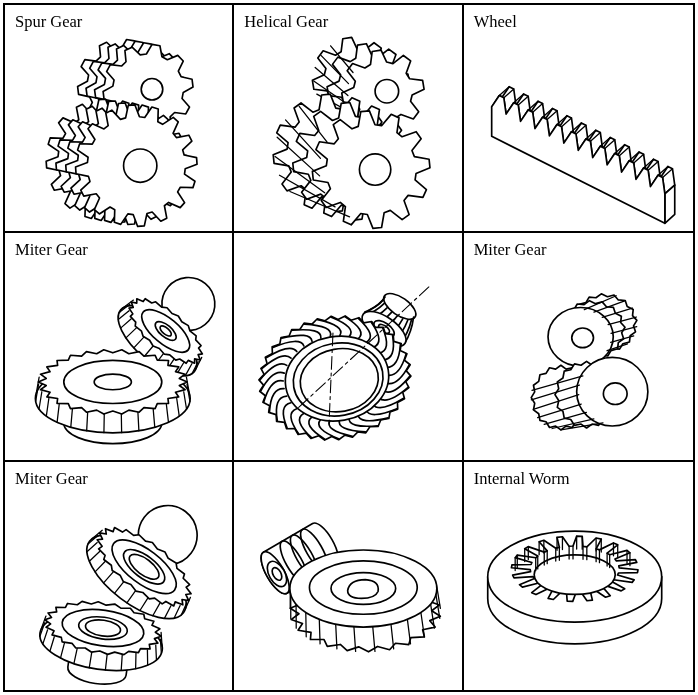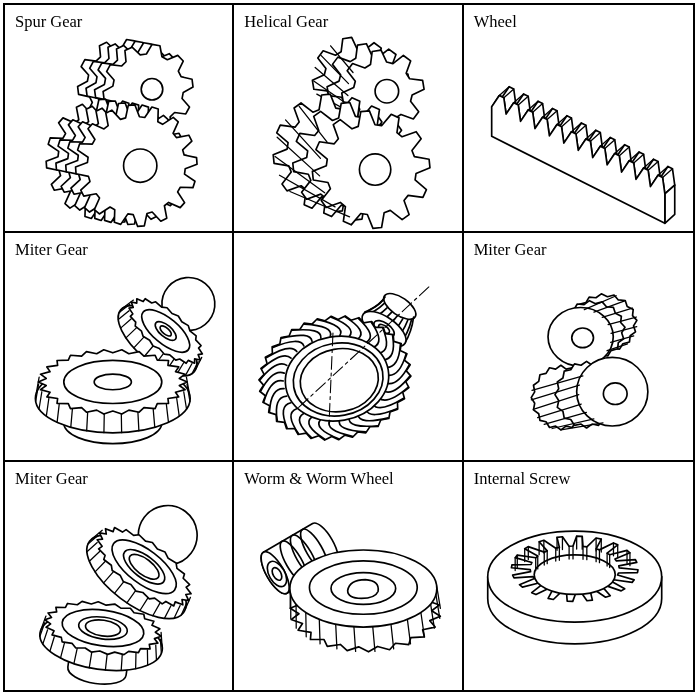--- a/index.html
+++ b/index.html
@@ -295,21 +295,20 @@
           <line x1="-59.32626467616254" y1="-3.8853914443135746" x2="-62.29257790997067" y2="9.815732290739227" stroke="#000000" stroke-width="1.3" stroke-linecap="round"></line>
           <path d="M60.0,0.0L53.5,3.3L57.6,7.3L49.1,9.7L50.5,14.1L40.8,15.3L39.3,19.6L29.2,19.7L24.9,23.7L15.2,22.5L8.5,25.7L0.0,23.4L-8.5,25.7L-15.2,22.5L-24.9,23.7L-29.2,19.7L-39.3,19.6L-40.8,15.3L-50.5,14.1L-49.1,9.7L-57.6,7.3L-53.5,3.3L-60.0,0.0L-53.5,-3.3L-57.6,-7.3L-49.1,-9.7L-50.5,-14.1L-40.8,-15.3L-39.3,-19.6L-29.2,-19.7L-24.9,-23.7L-15.2,-22.5L-8.5,-25.7L-0.0,-23.4L8.5,-25.7L15.2,-22.5L24.9,-23.7L29.2,-19.7L39.3,-19.6L40.8,-15.3L50.5,-14.1L49.1,-9.7L57.6,-7.3L53.5,-3.3Z" fill="#fff" stroke="#000000" stroke-width="1.7" stroke-linejoin="round" stroke-linecap="round"></path>
           <ellipse cx="0" cy="0" rx="42" ry="18" fill="#fff" stroke="#000000" stroke-width="1.7"></ellipse>
           <ellipse cx="0" cy="0" rx="25" ry="11" fill="#fff" stroke="#000000" stroke-width="1.7"></ellipse>
           <ellipse cx="0" cy="0" rx="18" ry="8" fill="#fff" stroke="#000000" stroke-width="1.7"></ellipse>
         </g>
       </svg>
   </figure>
 
   <figure class="cell">
-    <figcaption class="lbl">Worm &amp; Worm Wheel</figcaption>
     <svg class="art" viewBox="0 0 232 231" preserveAspectRatio="none" aria-label="worm-and-worm-wheel-illustration">
         <g transform="translate(42,112) rotate(-30)">
           <path d="M0,-24 L58,-24 A9 24 0 0 1 58,24 L0,24 A9 24 0 0 1 0,-24 Z" fill="#fff" stroke="#000000" stroke-width="1.7" stroke-linejoin="round" stroke-linecap="round"></path>
           <ellipse cx="22" cy="0" rx="8" ry="24" fill="none" stroke="#000000" stroke-width="1.7"></ellipse>
           <ellipse cx="34" cy="0" rx="8" ry="24" fill="none" stroke="#000000" stroke-width="1.7"></ellipse>
           <ellipse cx="46" cy="0" rx="8" ry="24" fill="none" stroke="#000000" stroke-width="1.7"></ellipse>
           <ellipse cx="0" cy="0" rx="9" ry="24" fill="#fff" stroke="#000000" stroke-width="1.7"></ellipse>
           <ellipse cx="1" cy="2" rx="8" ry="14" fill="#fff" stroke="#000000" stroke-width="1.7"></ellipse>
           <ellipse cx="1" cy="2" rx="4" ry="7" fill="#fff" stroke="#000000" stroke-width="1.7"></ellipse>
         </g>
@@ -329,21 +328,21 @@
         <line x1="57.922975074854875" y1="134.0996327656623" x2="57.94758774351767" y2="158.2560336058075" stroke="#000000" stroke-width="1.3" stroke-linecap="round"></line>
         <line x1="57.374687604148065" y1="124.1064967507737" x2="57.38467927359201" y2="148.00666333412687" stroke="#000000" stroke-width="1.3" stroke-linecap="round"></line>
         <ellipse cx="132" cy="128" rx="75" ry="39" fill="#fff" stroke="#000000" stroke-width="1.7"></ellipse>
         <ellipse cx="132" cy="127" rx="55" ry="27" fill="none" stroke="#000000" stroke-width="1.7"></ellipse>
         <ellipse cx="132" cy="128" rx="33" ry="16" fill="none" stroke="#000000" stroke-width="1.7"></ellipse>
         <path d="M116,130 Q118,119 134,119 Q149,120 147,131 Q144,138 130,138 Q116,138 116,130 Z" fill="#fff" stroke="#000000" stroke-width="1.7" stroke-linejoin="round" stroke-linecap="round"></path>
       </svg>
   </figure>
 
   <figure class="cell">
-    <figcaption class="lbl">Internal Screw</figcaption>
+    <figcaption class="lbl">Internal Worm</figcaption>
     <svg class="art" viewBox="0 0 232 231" preserveAspectRatio="none" aria-label="internal-gear-illustration">
         <path d="M24,116 L24,138 A88 46 0 0 0 200,138 L200,116 Z" fill="#fff" stroke="#000000" stroke-width="1.7" stroke-linejoin="round" stroke-linecap="round"></path>
         <ellipse cx="112" cy="116" rx="88" ry="46" fill="#fff" stroke="#000000" stroke-width="1.7"></ellipse>
         <path d="M175.5,111.9L156.2,112.3L155.3,114.3L172.2,119.2L170.1,121.8L151.4,119.1L149.4,120.8L162.6,128.2L159.0,130.4L142.8,124.8L139.8,126.1L148.0,135.3L143.2,136.8L131.2,128.8L127.5,129.6L129.9,139.7L124.4,140.4L117.7,130.8L113.7,131.0L110.0,141.0L104.4,140.8L103.6,130.6L99.7,130.1L90.4,139.1L85.1,138.0L90.3,128.2L87.0,127.1L72.8,134.1L68.5,132.2L79.2,123.8L76.6,122.2L59.1,126.6L56.1,124.1L71.3,117.8L69.8,115.9L50.6,117.2L49.2,114.4L67.4,110.9L67.0,108.9L48.0,107.0L48.5,104.1L67.8,103.7L68.7,101.7L51.8,96.8L53.9,94.2L72.6,96.9L74.6,95.2L61.4,87.8L65.0,85.6L81.2,91.2L84.2,89.9L76.0,80.7L80.8,79.2L92.8,87.2L96.5,86.4L94.1,76.3L99.6,75.6L106.3,85.2L110.3,85.0L114.0,75.0L119.6,75.2L120.4,85.4L124.3,85.9L133.6,76.9L138.9,78.0L133.7,87.8L137.0,88.9L151.2,81.9L155.5,83.8L144.8,92.2L147.4,93.8L164.9,89.4L167.9,91.9L152.7,98.2L154.2,100.1L173.4,98.8L174.8,101.6L156.6,105.1L157.0,107.1L176.0,109.0Z" fill="#fff" stroke="#000000" stroke-width="1.7" stroke-linejoin="round" stroke-linecap="round"></path>
         <ellipse cx="112" cy="114" rx="41" ry="20" fill="#fff" stroke="#000000" stroke-width="1.7"></ellipse>
         <line x1="51.77212836681907" y1="96.83813617120603" x2="51.77212836681907" y2="109.83813617120603" stroke="#000000" stroke-width="1.3" stroke-linecap="round"></line>
         <line x1="53.906729766850354" y1="94.15307371467095" x2="53.906729766850354" y2="107.15307371467095" stroke="#000000" stroke-width="1.3" stroke-linecap="round"></line>
         <line x1="72.55469421379398" y1="96.93036868340312" x2="72.55469421379398" y2="109.93036868340312" stroke="#000000" stroke-width="1.3" stroke-linecap="round"></line>
         <line x1="74.60988414187565" y1="95.20200602321522" x2="74.60988414187565" y2="108.20200602321522" stroke="#000000" stroke-width="1.3" stroke-linecap="round"></line>
         <line x1="61.40925868030454" y1="87.78791505131963" x2="61.40925868030454" y2="100.78791505131963" stroke="#000000" stroke-width="1.3" stroke-linecap="round"></line>

